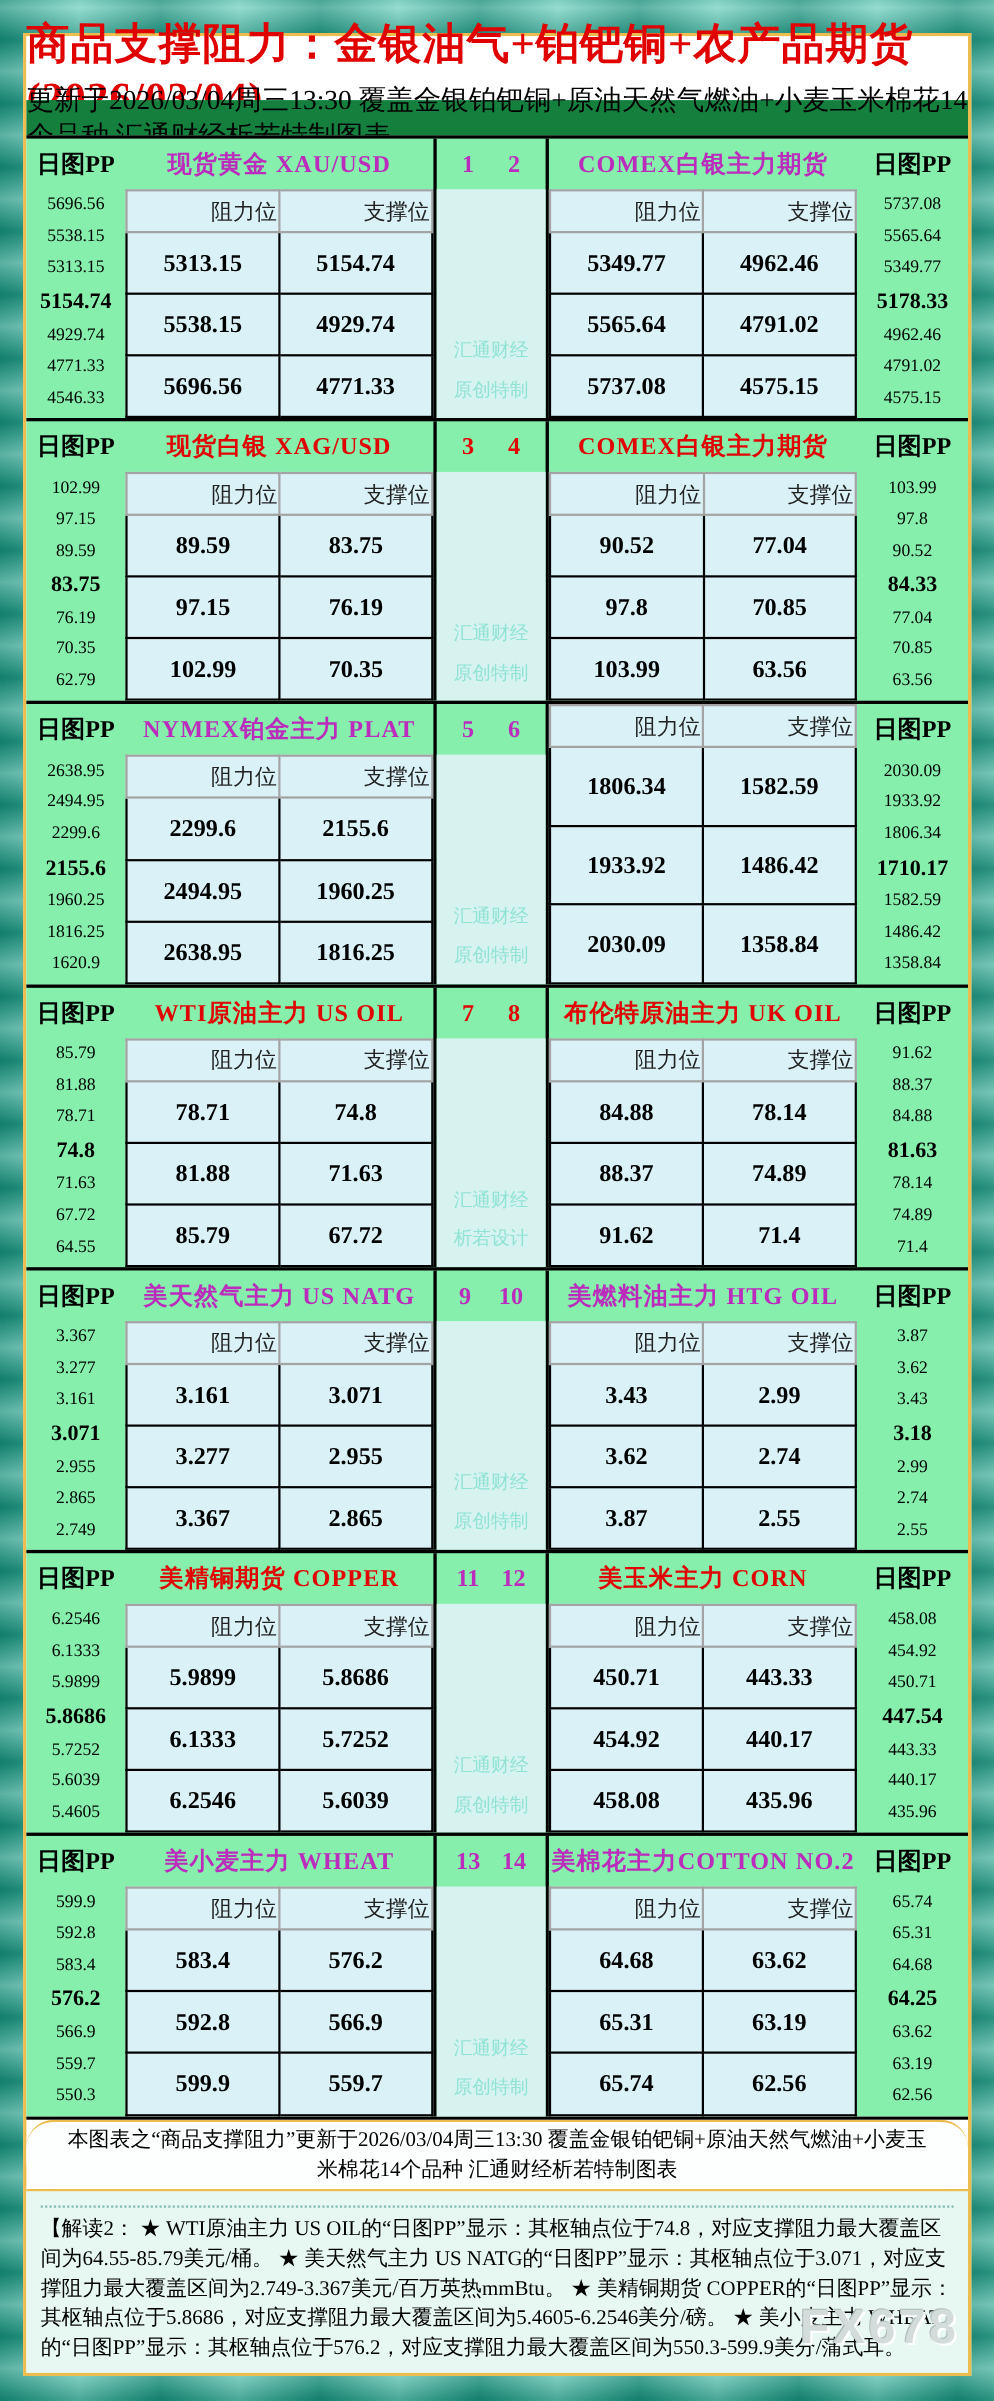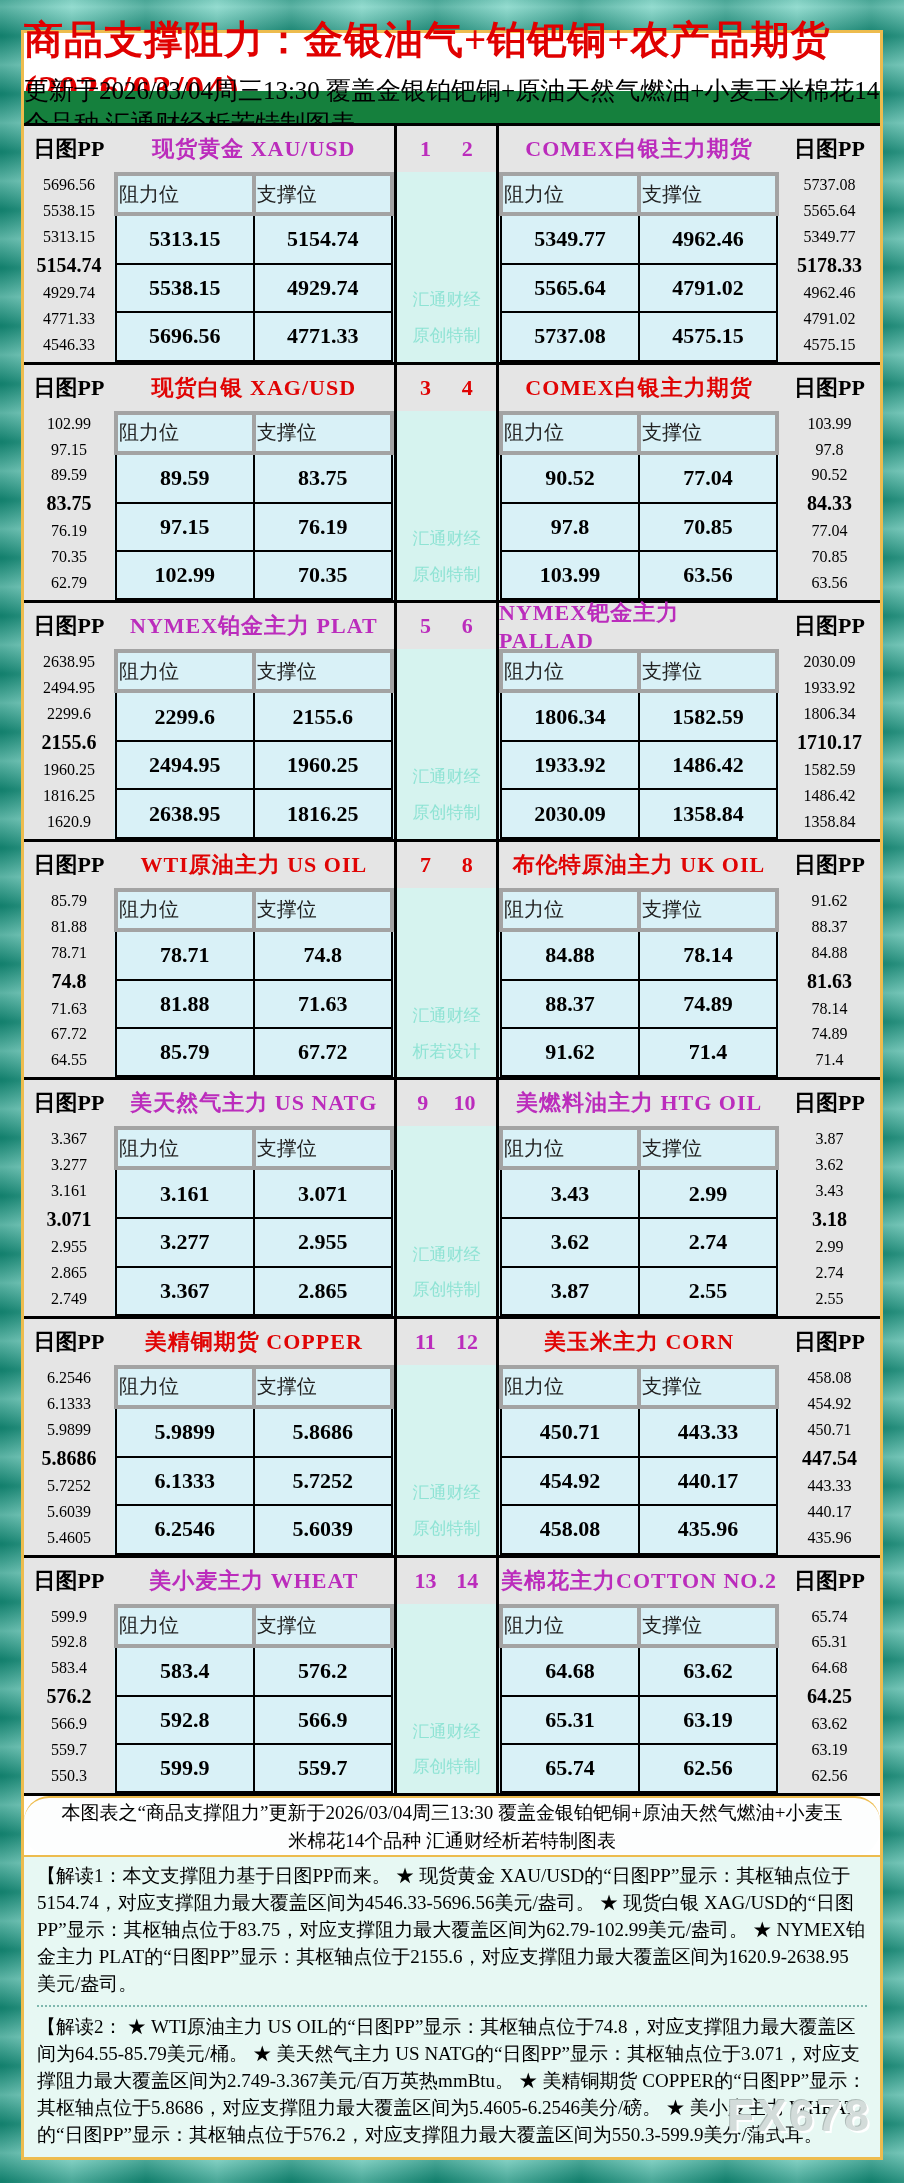--- a/index.html
+++ b/index.html
@@ -7,30 +7,30 @@
   .outer{width:904px;height:2183px;box-sizing:border-box;padding:30px 21px 23px;overflow:hidden;
     background-color:#2cbaa2;
     background-image:
       repeating-linear-gradient(0deg, rgba(0,80,66,.30) 0 2px, rgba(255,255,255,.28) 30px, rgba(0,80,66,.30) 58px),
       repeating-linear-gradient(90deg, rgba(0,80,66,.35) 0 2px, rgba(255,255,255,.30) 72px, rgba(0,80,66,.35) 145px);}
   .panel{height:100%;box-sizing:border-box;border:3px solid #edbc4e;background:#fff;display:flex;flex-direction:column;}
   .title-bar{height:58px;display:flex;align-items:center;justify-content:center;background:#fff;}
   .title-bar span{font-size:39px;font-weight:bold;color:#e00000;letter-spacing:1px;}
   .subtitle-bar{height:32px;display:flex;align-items:center;justify-content:center;background:#15803d;font-size:25px;}
   .rows-container{height:1813px;display:flex;flex-direction:column;border-bottom:3px solid #000;}
-  .row-block{flex:1;display:grid;grid-template-columns:10.5% 32.7% 12.3% 32.7% 11.8%;border-top:3px solid #000;background:#e5e5e5;}
+  .row-block{flex:1;display:grid;grid-template-columns:10.5% 32.7% 12.3% 32.7% 11.8%;border-top:3px solid #000;background:#86efac;}
   .pp-col{display:flex;flex-direction:column;}
   .pp-head{height:46px;display:flex;align-items:center;justify-content:center;font-size:22px;font-weight:bold;}
   .pp-vals{flex:1;display:flex;flex-direction:column;justify-content:space-around;align-items:center;font-size:16px;padding-bottom:4px;}
   .pp-v{line-height:1;}
   .pp-v.pivot{font-size:20px;font-weight:bold;}
   .tbl-col{display:flex;flex-direction:column;}
   .tbl-title{height:46px;display:flex;align-items:center;justify-content:center;font-size:22px;font-weight:bold;letter-spacing:1px;}
   table.sr{flex:1;width:100%;border-collapse:collapse;background:#d9f1f7;}
-  table.sr th{height:34px;border:4px solid #a3a3a3;font-size:20px;font-weight:normal;color:#222;text-align:left;}
+  table.sr th{height:34px;border:2px solid #a3a3a3;font-size:20px;font-weight:normal;color:#222;text-align:right;}
   table.sr td{border:2px solid #000;font-size:22px;font-weight:bold;text-align:center;}
   .mid-col{display:flex;flex-direction:column;border-left:3px solid #000;border-right:3px solid #000;}
   .mid-head{height:46px;display:flex;align-items:center;justify-content:space-around;font-size:22px;font-weight:bold;padding:0 8px;}
   .mid-body{flex:1;background:#d6f3ef;display:flex;align-items:flex-end;justify-content:center;}
   .wm{color:#8fe3d4;font-size:17px;text-align:center;line-height:2.1;padding-bottom:8px;}
   .summary-bar{height:62px;background:#fdfefe;border-top:2px solid #edbc4e;display:flex;align-items:center;justify-content:center;text-align:center;font-size:19px;padding:0 34px;line-height:1.45;border-radius:25px;}
   .notes{flex:1;background:#e7f8f3;border-top:2px solid #edbc4e;padding:6px 13px 4px;position:relative;font-size:19px;line-height:1.42;}
   .notes p{margin:0 0 4px;}
   .dots{border-top:2px dotted #7fb8ae;margin:7px 0;}
   .brand{position:absolute;right:8px;bottom:10px;font-family:"Liberation Sans","DejaVu Sans",sans-serif;font-size:44px;font-weight:bold;letter-spacing:3px;color:#d3dcda;text-shadow:2px 2px 0 #ffffff,-1px -1px 0 #aebbb8;}
@@ -276,21 +276,20 @@
       </div>
       <div class="mid-body">
         <div class="wm">
           <div>汇通财经</div>
           <div>原创特制</div>
         </div>
       </div>
     </div>
 
     <div class="tbl-col">
-      <div class="tbl-title" style="color: rgb(187, 44, 188);">NYMEX钯金主力 PALLAD</div>
       <table class="sr">
         <tbody>
           <tr>
             <th>阻力位</th>
             <th>支撑位</th>
           </tr>
           <tr>
             <td>1806.34</td>
             <td>1582.59</td>
           </tr>
@@ -682,20 +681,19 @@
         <div class="pp-v">62.56</div>
       </div>
     </div>
 
   </section>
 </div>
 
     <div class="summary-bar">本图表之“商品支撑阻力”更新于2026/03/04周三13:30 覆盖金银铂钯铜+原油天然气燃油+小麦玉米棉花14个品种 汇通财经析若特制图表</div>
 
     <div class="notes">
-      <p>【解读1：本文支撑阻力基于日图PP而来。 ★ 现货黄金 XAU/USD的“日图PP”显示：其枢轴点位于5154.74，对应支撑阻力最大覆盖区间为4546.33-5696.56美元/盎司。 ★ 现货白银 XAG/USD的“日图PP”显示：其枢轴点位于83.75，对应支撑阻力最大覆盖区间为62.79-102.99美元/盎司。 ★ NYMEX铂金主力 PLAT的“日图PP”显示：其枢轴点位于2155.6，对应支撑阻力最大覆盖区间为1620.9-2638.95美元/盎司。</p>
       <div class="dots"></div>
       <p>【解读2： ★ WTI原油主力 US OIL的“日图PP”显示：其枢轴点位于74.8，对应支撑阻力最大覆盖区间为64.55-85.79美元/桶。 ★ 美天然气主力 US NATG的“日图PP”显示：其枢轴点位于3.071，对应支撑阻力最大覆盖区间为2.749-3.367美元/百万英热mmBtu。 ★ 美精铜期货 COPPER的“日图PP”显示：其枢轴点位于5.8686，对应支撑阻力最大覆盖区间为5.4605-6.2546美分/磅。 ★ 美小麦主力 WHEAT的“日图PP”显示：其枢轴点位于576.2，对应支撑阻力最大覆盖区间为550.3-599.9美分/蒲式耳。</p>
       <div class="brand">FX678</div>
     </div>
 
   </div>
 </div>
 
 </body></html>

